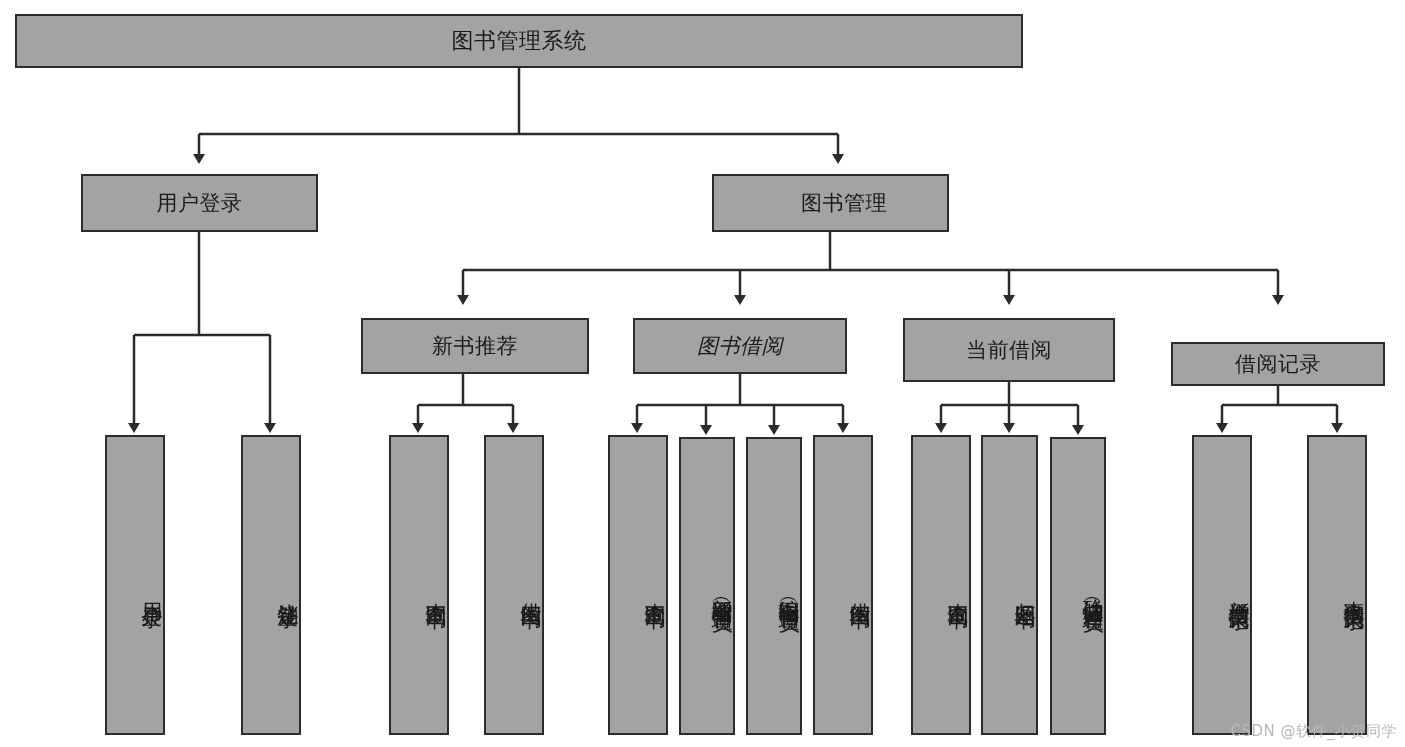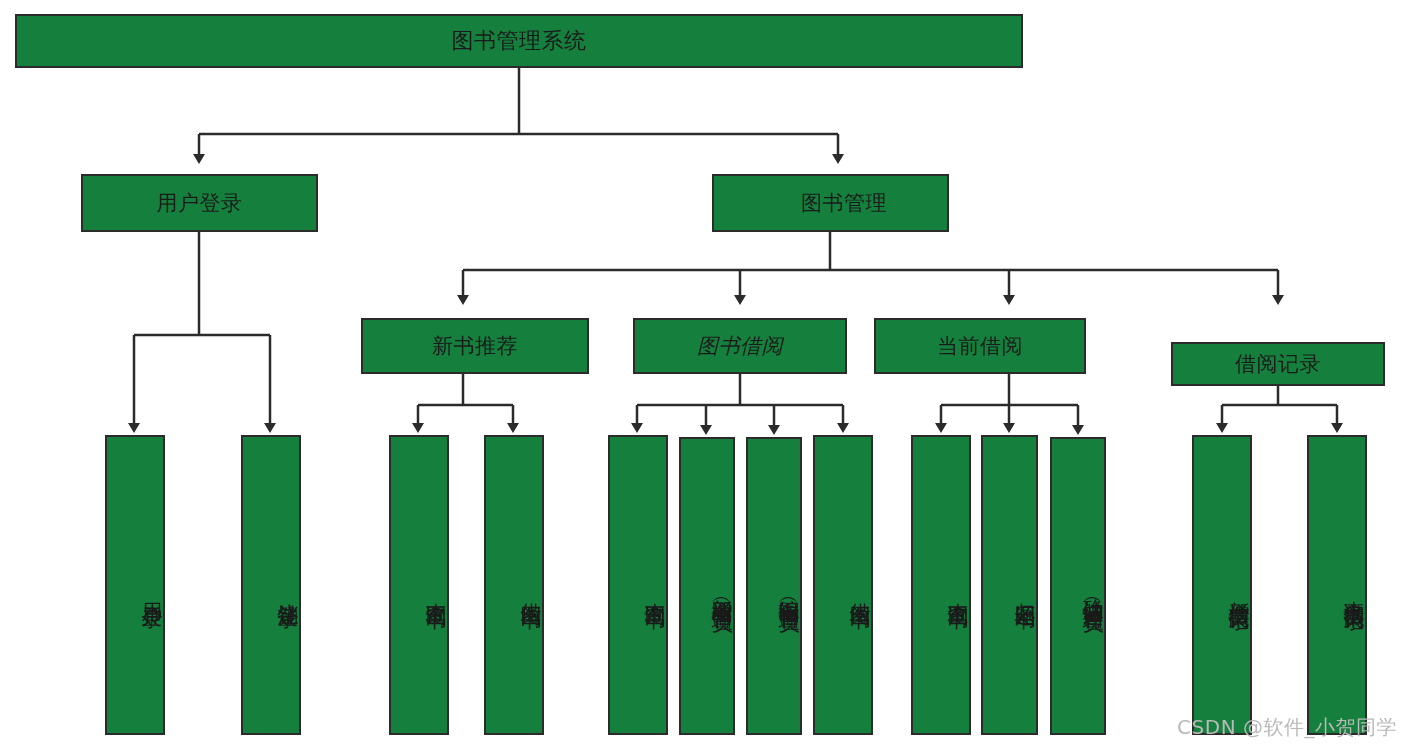--- a/index.html
+++ b/index.html
@@ -22,21 +22,21 @@
     position: absolute;
     left: 0;
     top: 0;
     width: 1405px;
     height: 747px;
   }
   .node {
     position: absolute;
     box-sizing: border-box;
     border: 2px solid #2b2b2b;
-    background: #15803d;
+    background: #a3a3a3;
     display: flex;
     align-items: center;
     justify-content: center;
     color: #1a1a1a;
   }
   .node.horiz {
     font-size: 21px;
     letter-spacing: 0.5px;
   }
   .node.vert {
@@ -54,21 +54,21 @@
     text-orientation: upright;
     white-space: nowrap;
   }
   .node.root {
     font-size: 22px;
   }
   #watermark {
     position: absolute;
     right: 8px;
     bottom: 6px;
-    font-size: 20px;
+    font-size: 15px;
     color: #b9b9b9;
     letter-spacing: 0.5px;
     white-space: nowrap;
   }
 </style>
 </head>
 <body>
 
 <div id="diagram-root">
 
@@ -132,21 +132,21 @@
   <div class="node horiz" style="left:712px; top:174px; width:237px; height:58px;padding-left:27px;">
     <span>图书管理</span>
   </div>
 
   <div class="node horiz" style="left:361px; top:318px; width:228px; height:56px;">
     <span>新书推荐</span>
   </div>
   <div class="node horiz" style="left:633px; top:318px; width:214px; height:56px;font-style:italic;">
     <span>图书借阅</span>
   </div>
-  <div class="node horiz" style="left:874px; top:318px; width:212px; height:56px;">
+  <div class="node horiz" style="left:903px; top:318px; width:212px; height:64px;">
     <span>当前借阅</span>
   </div>
   <div class="node horiz" style="left:1171px; top:318px; width:214px; height:44px;margin-top:24px;">
     <span>借阅记录</span>
   </div>
 
   <div class="node vert" style="left:105px; top:435px; width:60px; height:300px;">
     <span>用户登录</span>
   </div>
   <div class="node vert" style="left:241px; top:435px; width:60px; height:300px;">

